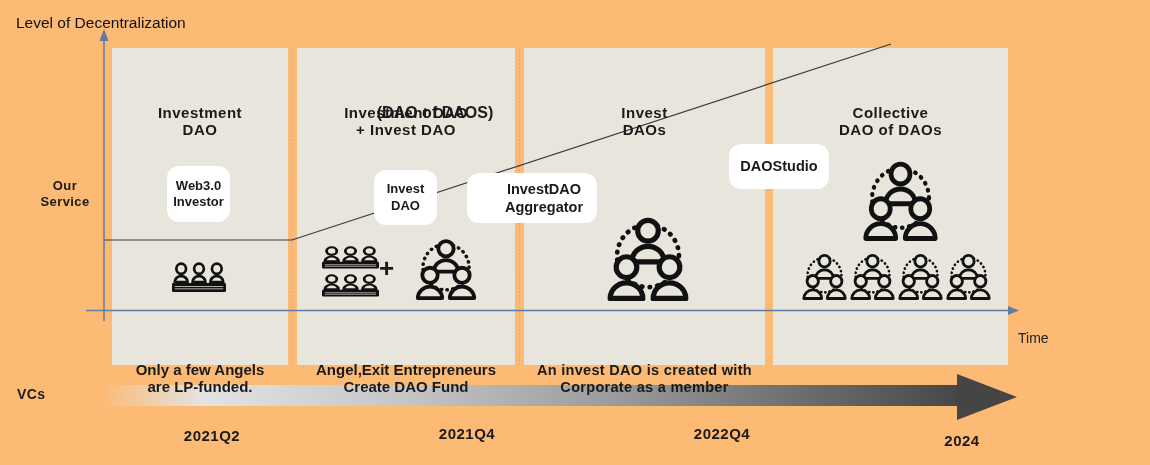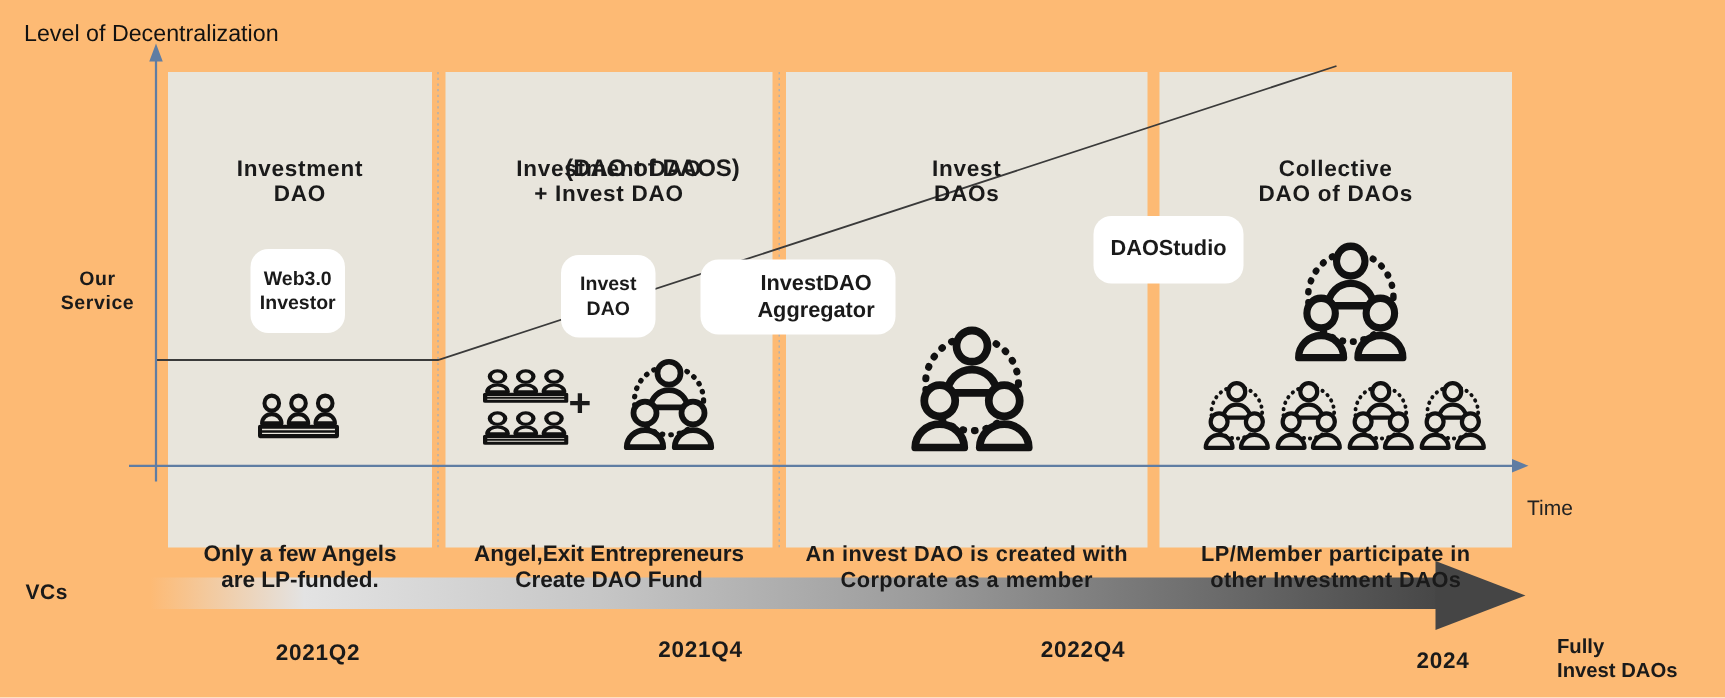--- a/index.html
+++ b/index.html
@@ -104,22 +104,20 @@
   </div>
   <div class="panel p3">
     <div class="panel-title pre">Invest
 DAOs</div>
     <div class="panel-caption pre cap-techno">An invest DAO is created with
 Corporate as a member</div>
   </div>
   <div class="panel p4">
     <div class="panel-title pre">Collective
 DAO of DAOs</div>
-    <div class="panel-caption pre cap-techno">LP/Member participate in
-other Investment DAOs</div>
   </div>
 
   <svg class="abs overlay" viewBox="0 0 1150 465">
     <line x1="292" y1="48" x2="292" y2="365" stroke="#b0b0b0" stroke-width="1" stroke-dasharray="1.5 2.3"></line>
     <line x1="519.5" y1="48" x2="519.5" y2="365" stroke="#b0b0b0" stroke-width="1" stroke-dasharray="1.5 2.3"></line>
     <polyline points="104,240 292,240 891,44" fill="none" stroke="#3a3a3a" stroke-width="1.2"></polyline>
     <line x1="104" y1="36" x2="104" y2="321" stroke="#5f7da3" stroke-width="1.5"></line>
     <polygon points="104,29 99.5,41 108.5,41" fill="#5f7da3"></polygon>
     <line x1="86" y1="310.5" x2="1009" y2="310.5" stroke="#5f7da3" stroke-width="1.5"></line>
     <polygon points="1019,310.5 1008,306 1008,315" fill="#5f7da3"></polygon>
@@ -160,21 +158,19 @@
     </svg>
   <svg class="ic" style="left:897px;top:253px" width="47" height="47" viewBox="0 0 100 98" preserveAspectRatio="none">
       <use href="#dao-icon"></use>
     </svg>
   <svg class="ic" style="left:945px;top:253px" width="47" height="47" viewBox="0 0 100 98" preserveAspectRatio="none">
       <use href="#dao-icon"></use>
     </svg>
 
   <div class="abs grad-bar"></div>
   <div class="abs grad-head"></div>
-  <div class="abs fully-label pre">Fully
-Invest DAOs</div>
 
   <div class="tick tick1">2021Q2</div>
   <div class="tick tick2">2021Q4</div>
   <div class="tick tick3">2022Q4</div>
   <div class="tick tick4">2024</div>
 
 </div>
 
 </body></html>

